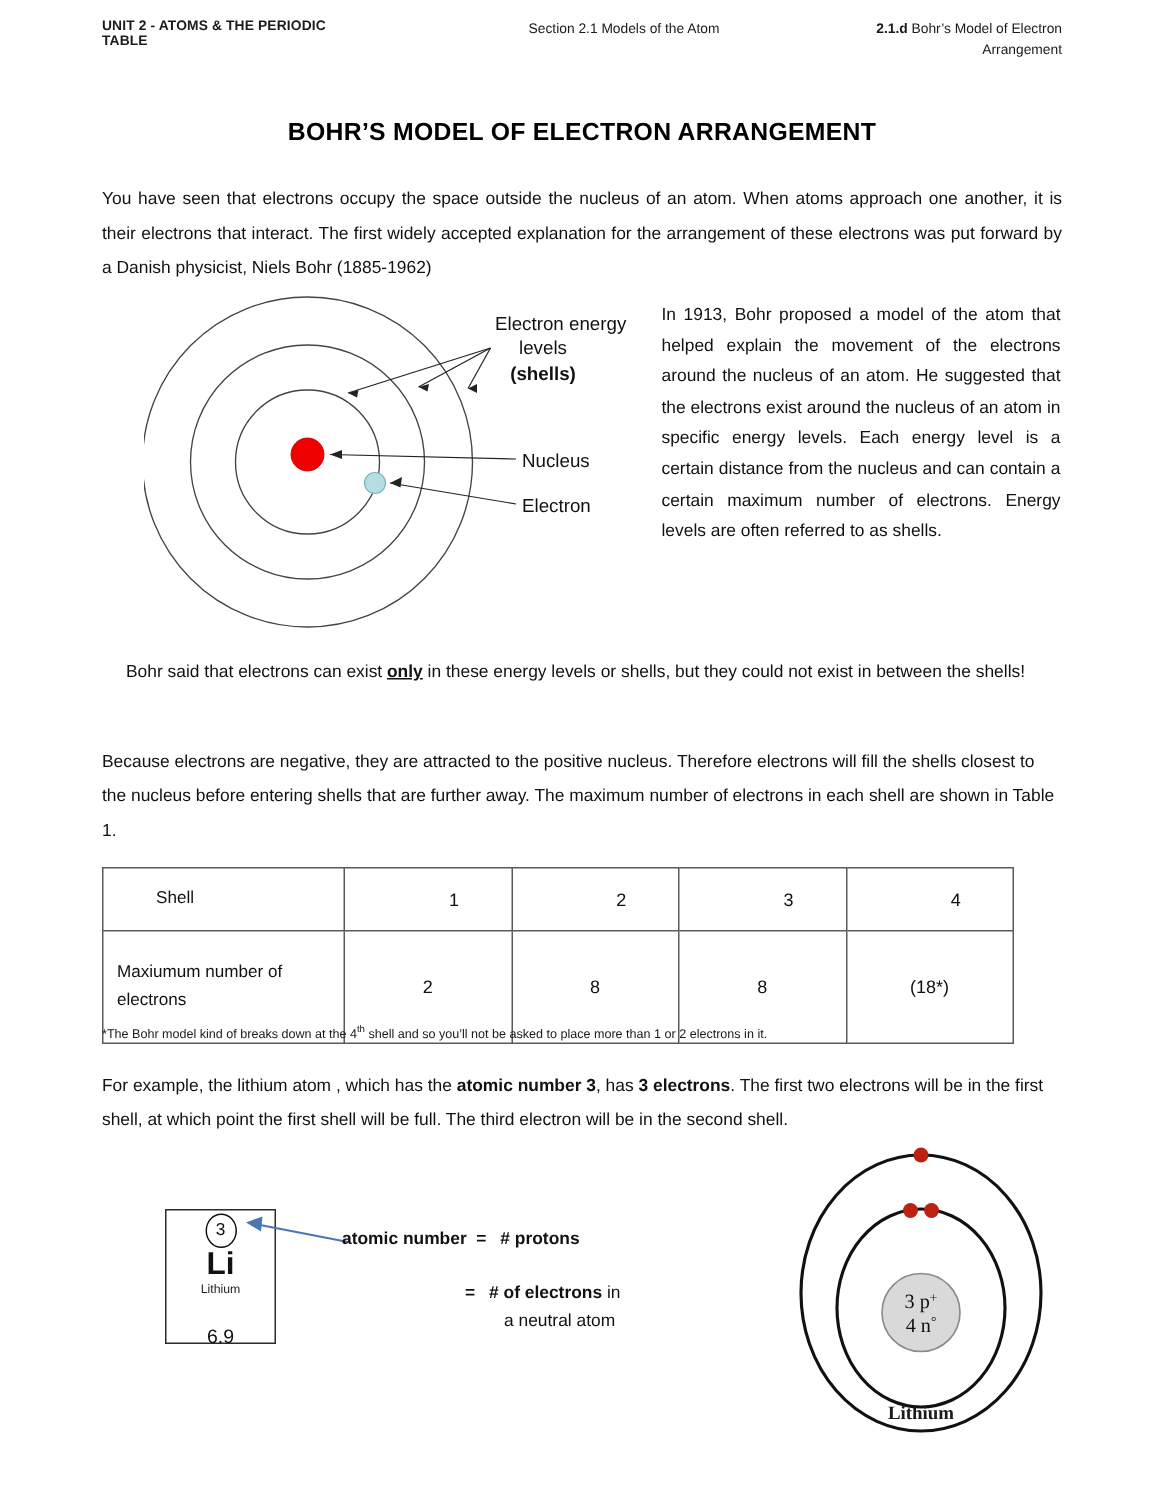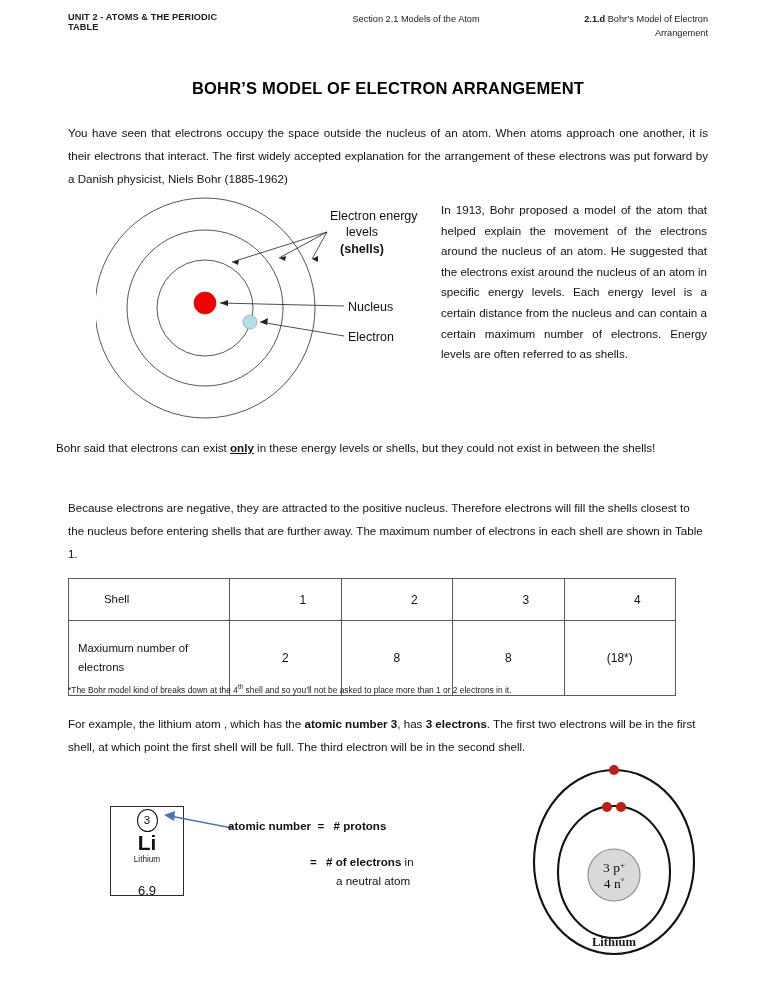--- a/index.html
+++ b/index.html
@@ -79,21 +79,21 @@
     position: absolute;
     font-size: 11.6px;
     line-height: 23px;
     color: #111;
     text-align: justify;
   }
   .para b { font-weight: bold; }
   .para u { text-decoration: underline; font-weight: bold; }
 
   #p-intro  { left: 68px; top: 121px; width: 640px; }
-  #p-only   { left: 56px; top: 436px; width: 640px; }
+  #p-only   { left: 84px; top: 436px; width: 640px; }
   #p-because{ left: 68px; top: 496px; width: 640px; text-align: left; }
   #p-example{ left: 68px; top: 712px; width: 648px; text-align: left; }
 
   
   #p-side {
     position: absolute;
     left: 441px;
     top: 200px;
     width: 266px;
     font-size: 11.6px;

